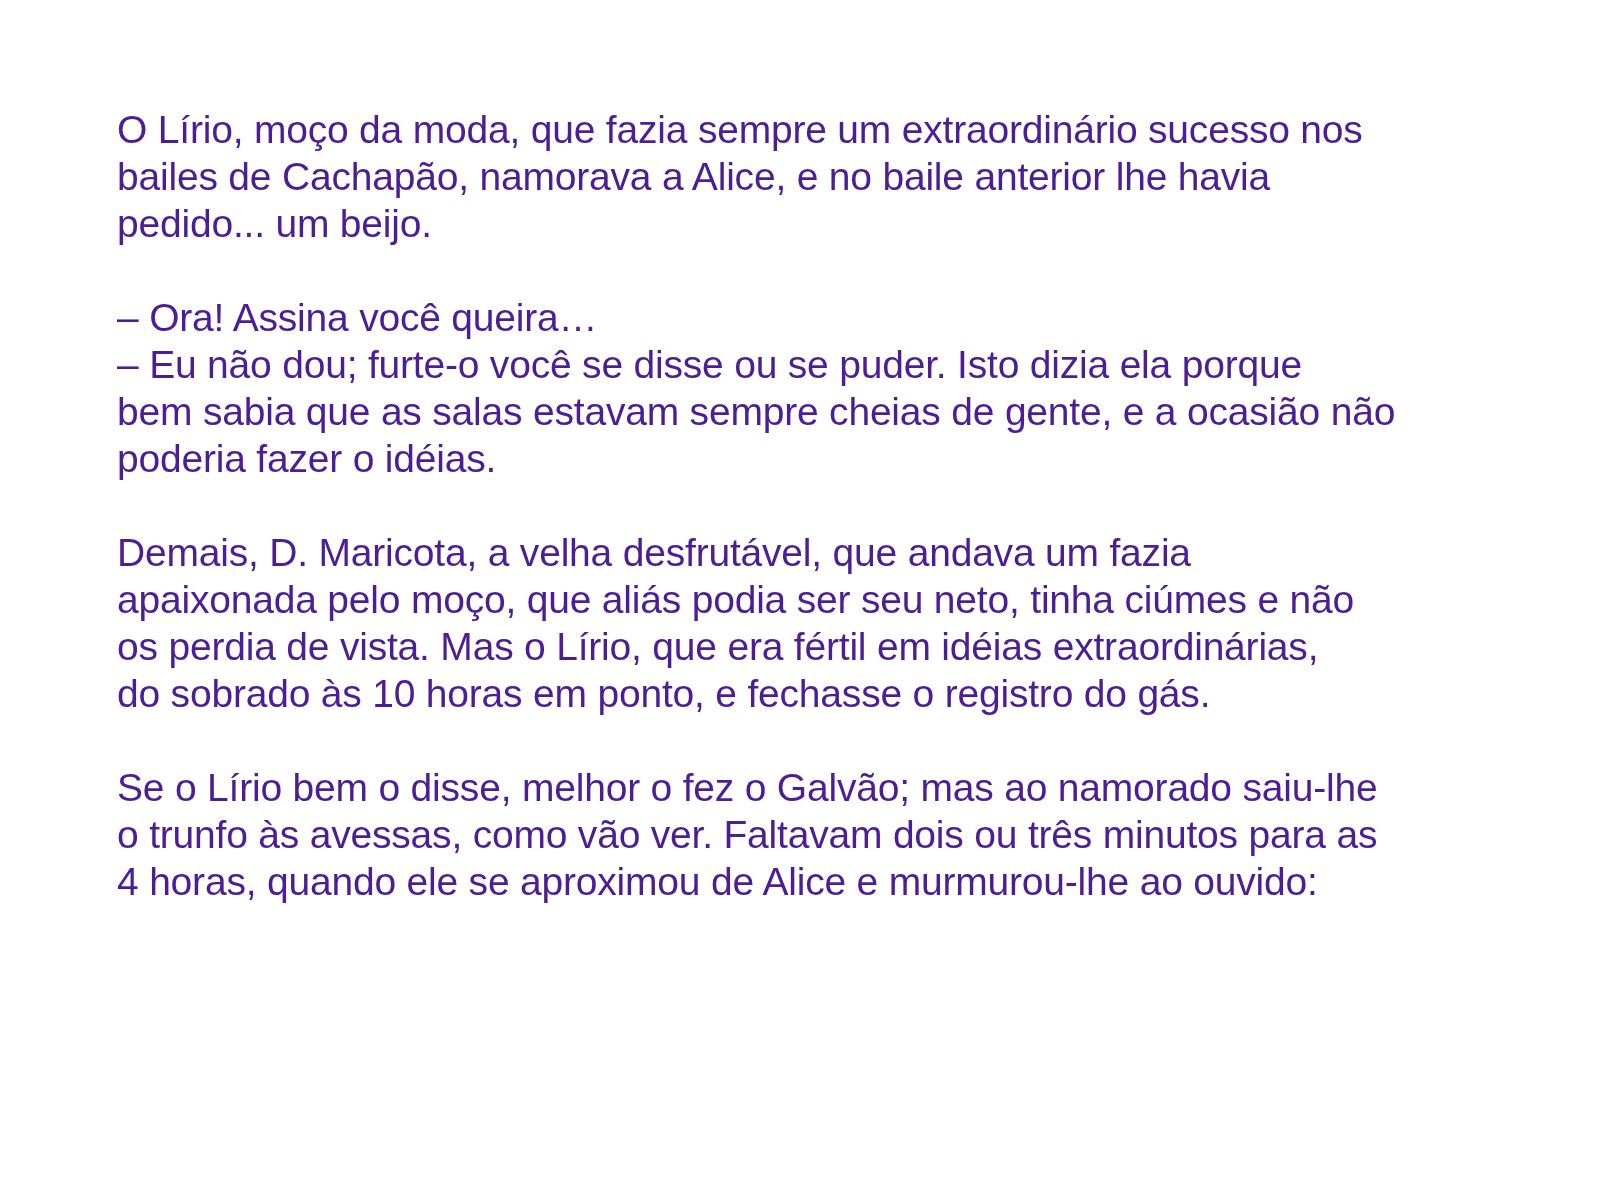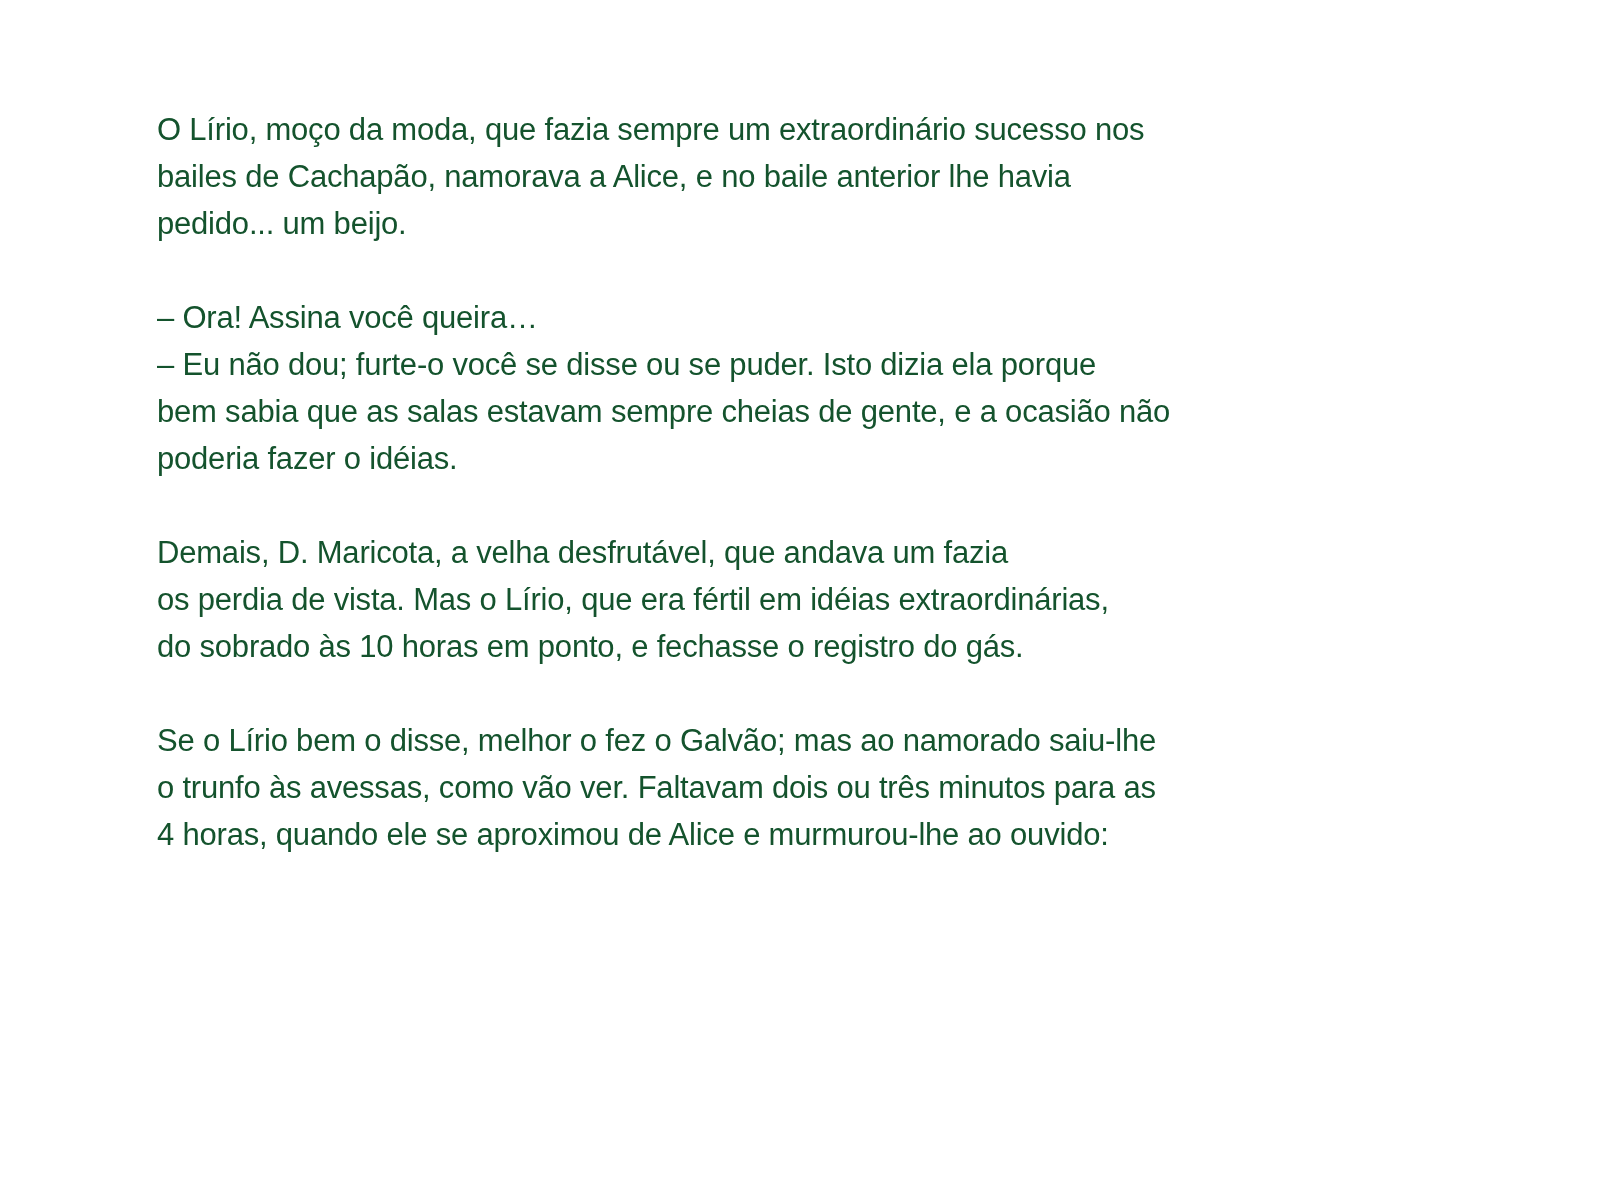--- a/index.html
+++ b/index.html
@@ -9,25 +9,24 @@
     height: 1200px;
     background: #ffffff;
     overflow: hidden;
   }
   .page {
     position: absolute;
     left: 117px;
     top: 106px;
     width: 1340px;
     font-family: "Liberation Sans", "DejaVu Sans", sans-serif;
-    font-size: 31px;
+    font-size: 39px;
     line-height: 47px;
-    color: #14532d;
+    color: #4c1d95;
     letter-spacing: -0.2px;
-    margin-left: 40px;
   }
   .paragraph {
     margin: 0 0 47px 0;
     padding: 0;
   }
   .text-line {
     white-space: pre;
   }
 </style>
 </head>
@@ -41,20 +40,21 @@
         <div class="text-line">pedido... um beijo.</div>
       </div>
       <div class="paragraph">
         <div class="text-line">– Ora! Assina você queira…</div>
         <div class="text-line">– Eu não dou; furte-o você se disse ou se puder. Isto dizia ela porque</div>
         <div class="text-line">bem sabia que as salas estavam sempre cheias de gente, e a ocasião não</div>
         <div class="text-line">poderia fazer o idéias.</div>
       </div>
       <div class="paragraph">
         <div class="text-line">Demais, D. Maricota, a velha desfrutável, que andava um fazia</div>
+        <div class="text-line">apaixonada pelo moço, que aliás podia ser seu neto, tinha ciúmes e não</div>
         <div class="text-line">os perdia de vista. Mas o Lírio, que era fértil em idéias extraordinárias,</div>
         <div class="text-line">do sobrado às 10 horas em ponto, e fechasse o registro do gás.</div>
       </div>
       <div class="paragraph">
         <div class="text-line">Se o Lírio bem o disse, melhor o fez o Galvão; mas ao namorado saiu-lhe</div>
         <div class="text-line">o trunfo às avessas, como vão ver. Faltavam dois ou três minutos para as</div>
         <div class="text-line">4 horas, quando ele se aproximou de Alice e murmurou-lhe ao ouvido:</div>
       </div>
     </div>
 </div>

